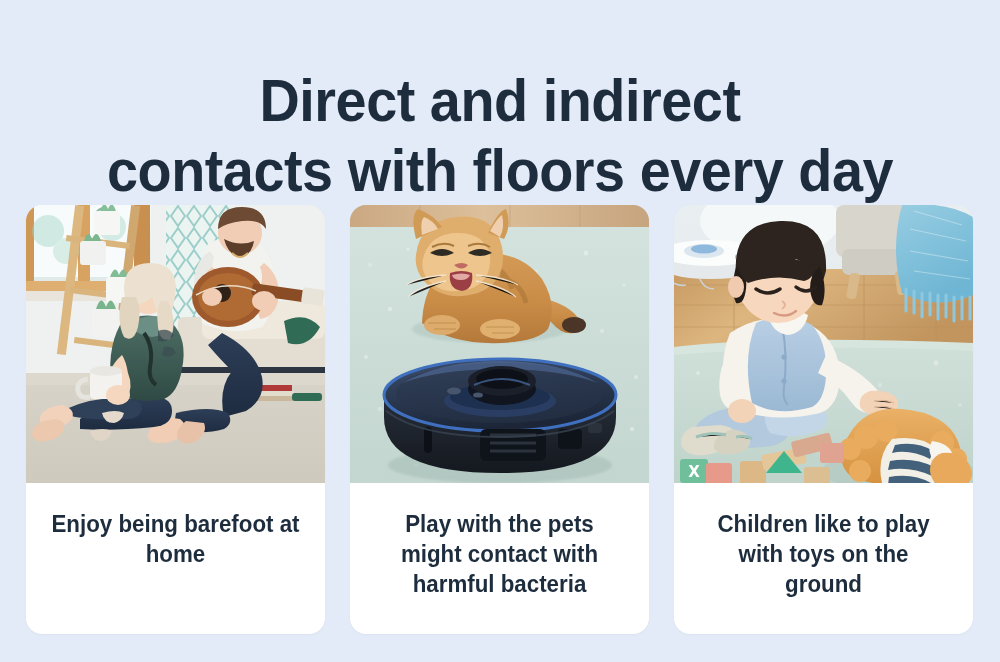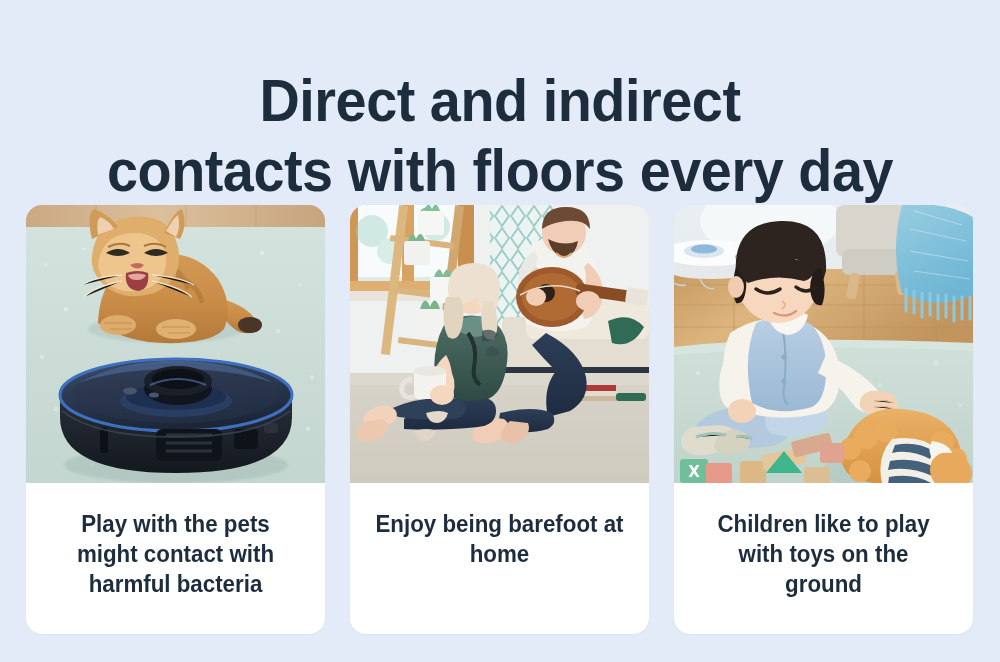--- a/index.html
+++ b/index.html
@@ -94,20 +94,180 @@
 <body>
 
 <div class="page">
 
   <h1 class="headline">
     <span class="line">Direct and indirect</span>
     <span class="line">contacts with floors every day</span>
   </h1>
 
   <div class="cards">
+
+    <div class="card">
+      <div class="card-photo">
+        <svg viewBox="0 0 299 278" preserveAspectRatio="xMidYMid slice" aria-hidden="true">
+          <defs>
+            <linearGradient id="c1win" x1="0" y1="0" x2="0" y2="1">
+              <stop offset="0" stop-color="#f4f8f8"></stop>
+              <stop offset="1" stop-color="#dfe9e8"></stop>
+            </linearGradient>
+            <linearGradient id="c1rug" x1="0" y1="0" x2="0" y2="1">
+              <stop offset="0" stop-color="#d8d3c8"></stop>
+              <stop offset="1" stop-color="#cfcabe"></stop>
+            </linearGradient>
+            <linearGradient id="c1wood" x1="0" y1="0" x2="1" y2="0">
+              <stop offset="0" stop-color="#c98f4f"></stop>
+              <stop offset="0.5" stop-color="#e0ae72"></stop>
+              <stop offset="1" stop-color="#c58a4c"></stop>
+            </linearGradient>
+            <linearGradient id="c1shirt" x1="0" y1="0" x2="0" y2="1">
+              <stop offset="0" stop-color="#4e6f66"></stop>
+              <stop offset="1" stop-color="#2f4a44"></stop>
+            </linearGradient>
+            <linearGradient id="c1jeans" x1="0" y1="0" x2="0" y2="1">
+              <stop offset="0" stop-color="#2d3e57"></stop>
+              <stop offset="1" stop-color="#1e2c41"></stop>
+            </linearGradient>
+            <pattern id="c1curt" width="16" height="22" patternUnits="userSpaceOnUse">
+              <rect width="16" height="22" fill="#eaf3f1"></rect>
+              <path d="M8 1 L15 11 L8 21 L1 11 Z" fill="none" stroke="#8fc8c2" stroke-width="2"></path>
+            </pattern>
+          </defs>
+
+          <rect width="299" height="278" fill="#eef1ef"></rect>
+
+          <rect x="0" y="0" width="125" height="80" fill="url(#c1win)"></rect>
+          <rect x="4" y="0" width="115" height="72" fill="#f8fbfb"></rect>
+
+          <rect x="0" y="0" width="8" height="86" fill="#cf9755"></rect>
+          <rect x="52" y="0" width="12" height="86" fill="#d8a261"></rect>
+          <rect x="108" y="0" width="16" height="90" fill="#c98f4f"></rect>
+          <rect x="0" y="76" width="124" height="12" fill="#dfae71"></rect>
+          <rect x="0" y="86" width="130" height="10" fill="#e9e5dd"></rect>
+          <circle cx="46" cy="68" r="3.5" fill="#caa978"></circle>
+
+          <g opacity="0.45">
+            <circle cx="22" cy="26" r="16" fill="#9fd3c4"></circle>
+            <circle cx="40" cy="46" r="13" fill="#b2dccd"></circle>
+            <circle cx="86" cy="22" r="14" fill="#a9d8c9"></circle>
+          </g>
+
+          <rect x="140" y="0" width="64" height="122" fill="url(#c1curt)"></rect>
+          <rect x="140" y="0" width="64" height="122" fill="#ffffff" opacity="0.12"></rect>
+
+          <g>
+            <rect x="40" y="0" width="9" height="150" fill="#dcb77f" transform="rotate(7 44 75)"></rect>
+            <rect x="96" y="0" width="9" height="150" fill="#d0a86f" transform="rotate(7 100 75)"></rect>
+            <rect x="40" y="34" width="64" height="6" fill="#d9b47c" transform="rotate(7 72 37)"></rect>
+            <rect x="44" y="86" width="64" height="6" fill="#d9b47c" transform="rotate(7 76 89)"></rect>
+            <rect x="48" y="136" width="64" height="6" fill="#d9b47c" transform="rotate(7 80 139)"></rect>
+          </g>
+
+          <g>
+            <path d="M70 8 q6 -9 14 0" fill="none" stroke="#7fb89a" stroke-width="2"></path>
+            <rect x="68" y="6" width="26" height="24" rx="3" fill="#f6f6f4"></rect>
+            <path d="M74 6 q4 -12 8 -2 q4 -10 8 2" fill="#86bf9a"></path>
+            <rect x="54" y="36" width="26" height="24" rx="3" fill="#f1f1ef"></rect>
+            <path d="M58 36 q4 -13 8 -2 q5 -11 9 2" fill="#7bb68f"></path>
+            <rect x="80" y="72" width="26" height="26" rx="3" fill="#f6f6f4"></rect>
+            <path d="M84 72 q5 -14 9 -2 q5 -12 9 2" fill="#82bc95"></path>
+            <rect x="66" y="104" width="28" height="28" rx="3" fill="#f2f2f0"></rect>
+            <path d="M70 104 q5 -16 10 -2 q5 -14 10 2" fill="#78b48c"></path>
+            <rect x="100" y="122" width="28" height="28" rx="3" fill="#f6f6f4"></rect>
+            <path d="M104 122 q5 -16 10 -2 q5 -14 10 2" fill="#7fb992"></path>
+          </g>
+
+          <rect x="152" y="112" width="147" height="62" rx="6" fill="#e4ded2"></rect>
+          <rect x="176" y="96" width="123" height="38" rx="8" fill="#efe9dd"></rect>
+          <rect x="152" y="162" width="147" height="18" fill="#2c3541"></rect>
+          <rect x="176" y="176" width="8" height="18" fill="#2c3541"></rect>
+          <rect x="282" y="176" width="8" height="18" fill="#2c3541"></rect>
+
+          <path d="M258 116 q22 -10 36 6 q-12 22 -32 16 z" fill="#2f6b55"></path>
+
+          <rect x="0" y="174" width="299" height="104" fill="url(#c1rug)"></rect>
+          <rect x="0" y="168" width="299" height="12" fill="#ddd8cd"></rect>
+
+          <rect x="224" y="180" width="42" height="6" fill="#b03a3a"></rect>
+          <rect x="222" y="186" width="46" height="5" fill="#e2dccd"></rect>
+          <rect x="226" y="191" width="42" height="5" fill="#c9b89c"></rect>
+          <rect x="266" y="188" width="30" height="8" rx="3" fill="#2f6b55"></rect>
+
+          <g>
+
+            <path d="M196 128 q34 18 40 44 q4 22 -16 34 l-22 6 q-6 -28 8 -46 q-14 -14 -24 -26 z" fill="url(#c1jeans)"></path>
+            <path d="M150 208 q34 -8 52 0 q6 10 -4 16 q-30 8 -50 -4 z" fill="url(#c1jeans)"></path>
+
+            <path d="M140 212 q-16 6 -18 18 q0 8 12 8 q16 0 24 -10 q4 -8 -4 -14 z" fill="#f0cdb4"></path>
+            <path d="M160 216 q-12 10 -8 18 q6 8 18 2 q12 -8 8 -18 z" fill="#e8c2a8"></path>
+
+            <path d="M182 38 q28 -12 52 2 q16 14 14 44 q-2 28 -12 38 q-30 10 -60 -4 q-8 -36 6 -80 z" fill="#f2f2ef"></path>
+            <path d="M184 46 q-16 10 -16 34 q0 14 8 20 l14 -4 q-8 -22 -2 -44 z" fill="#e8e8e4"></path>
+
+            <circle cx="214" cy="28" r="22" fill="#f0cdb4"></circle>
+            <path d="M192 24 q0 -22 24 -22 q24 0 24 22 q-6 -10 -24 -8 q-16 2 -24 8 z" fill="#6d4a33"></path>
+            <path d="M198 34 q4 16 16 18 q12 -2 14 -16 q-14 6 -30 -2 z" fill="#5c3d2a"></path>
+
+            <path d="M206 48 q8 8 16 0" fill="none" stroke="#d6b06a" stroke-width="2"></path>
+
+            <path d="M186 62 q-18 16 -16 38 q2 14 14 16 q10 -12 6 -26 q-2 -14 4 -22 z" fill="#f0cdb4"></path>
+            <path d="M238 58 q18 14 14 38 q-4 16 -18 18 q-6 -16 0 -30 q4 -14 0 -22 z" fill="#f0cdb4"></path>
+
+            <ellipse cx="202" cy="92" rx="36" ry="30" fill="#9e5a2c"></ellipse>
+            <ellipse cx="202" cy="92" rx="30" ry="24" fill="#b06a34"></ellipse>
+            <circle cx="196" cy="88" r="9" fill="#2f2018"></circle>
+            <rect x="226" y="78" width="56" height="12" rx="3" fill="#8a4c24" transform="rotate(8 226 84)"></rect>
+            <rect x="276" y="82" width="22" height="16" rx="3" fill="#e8e4da" transform="rotate(8 276 90)"></rect>
+            <path d="M170 90 q30 -16 60 -4" fill="none" stroke="#e7dcc9" stroke-width="1.5"></path>
+
+            <ellipse cx="238" cy="96" rx="12" ry="10" fill="#f0cdb4"></ellipse>
+            <ellipse cx="186" cy="92" rx="10" ry="9" fill="#f0cdb4"></ellipse>
+          </g>
+
+          <g>
+
+            <path d="M54 214 q34 -24 78 -22 q14 2 14 14 q0 14 -18 16 q-40 4 -74 2 z" fill="url(#c1jeans)"></path>
+            <path d="M40 204 q32 -14 66 -10 q10 2 10 10 q-2 10 -16 10 q-36 2 -60 -4 z" fill="#2f4159"></path>
+
+            <path d="M76 208 q14 -4 22 0 q-2 8 -10 10 q-10 0 -12 -10 z" fill="#e4d9cb"></path>
+            <path d="M64 226 q14 -4 22 0 q-2 8 -10 10 q-10 0 -12 -10 z" fill="#e0d5c6"></path>
+
+            <path d="M36 200 q-18 2 -22 12 q-2 8 8 10 q16 2 24 -8 q4 -10 -10 -14 z" fill="#f2d2ba"></path>
+            <path d="M18 216 q-12 4 -12 14 q2 8 14 6 q14 -2 18 -12 q2 -8 -8 -10 z" fill="#ebc8ae"></path>
+
+            <path d="M94 120 q26 -18 52 -2 q16 16 10 46 q-4 24 -18 30 q-28 6 -52 -8 q-6 -40 8 -66 z" fill="url(#c1shirt)"></path>
+
+            <path d="M104 118 q24 -14 44 0 q-4 12 -22 14 q-18 -2 -22 -14 z" fill="#6b8f84"></path>
+
+            <path d="M118 128 q10 14 6 34 q-2 12 6 18" fill="none" stroke="#22332f" stroke-width="4"></path>
+
+            <circle cx="122" cy="88" r="21" fill="#f5d6be"></circle>
+
+            <path d="M98 84 q0 -26 26 -26 q26 0 26 26 q-2 22 -10 34 q-10 -8 -14 -26 q-12 10 -24 8 q-4 -8 -4 -16 z" fill="#ece1d0"></path>
+            <path d="M96 92 q-6 24 2 40 q10 6 14 -10 q4 -18 -2 -30 z" fill="#e2d5c0"></path>
+            <path d="M142 96 q10 22 2 38 q-10 4 -12 -12 q-2 -16 2 -26 z" fill="#e6dac6"></path>
+
+            <path d="M132 126 q10 -4 16 4 q-6 8 -16 6 z" fill="#3a4a50" opacity="0.75"></path>
+            <path d="M138 142 q8 -2 12 6 q-6 6 -14 2 z" fill="#3a4a50" opacity="0.6"></path>
+
+            <path d="M96 150 q-16 14 -14 32 q4 14 18 14 q8 -14 2 -28 q-2 -12 -6 -18 z" fill="#f5d6be"></path>
+
+            <rect x="64" y="166" width="32" height="28" rx="4" fill="#f3f2ee"></rect>
+            <path d="M62 174 q-12 2 -10 12 q2 8 12 6" fill="none" stroke="#e6e4de" stroke-width="5"></path>
+            <ellipse cx="80" cy="166" rx="16" ry="5" fill="#e9e7e1"></ellipse>
+
+            <ellipse cx="92" cy="190" rx="12" ry="10" fill="#f5d6be"></ellipse>
+          </g>
+        </svg>
+      </div>
+      <div class="card-caption">Enjoy being barefoot at home</div>
+    </div>
 
     <div class="card">
       <div class="card-photo">
         <svg viewBox="0 0 299 278" preserveAspectRatio="xMidYMid slice" aria-hidden="true">
           <defs>
             <linearGradient id="c2rug" x1="0" y1="0" x2="0" y2="1">
               <stop offset="0" stop-color="#d3e2dd"></stop>
               <stop offset="0.5" stop-color="#cbdcd6"></stop>
               <stop offset="1" stop-color="#c3d6cf"></stop>
             </linearGradient>
@@ -247,180 +407,20 @@
           </g>
         </svg>
       </div>
       <div class="card-caption">Play with the pets might contact with harmful bacteria</div>
     </div>
 
     <div class="card">
       <div class="card-photo">
         <svg viewBox="0 0 299 278" preserveAspectRatio="xMidYMid slice" aria-hidden="true">
           <defs>
-            <linearGradient id="c1win" x1="0" y1="0" x2="0" y2="1">
-              <stop offset="0" stop-color="#f4f8f8"></stop>
-              <stop offset="1" stop-color="#dfe9e8"></stop>
-            </linearGradient>
-            <linearGradient id="c1rug" x1="0" y1="0" x2="0" y2="1">
-              <stop offset="0" stop-color="#d8d3c8"></stop>
-              <stop offset="1" stop-color="#cfcabe"></stop>
-            </linearGradient>
-            <linearGradient id="c1wood" x1="0" y1="0" x2="1" y2="0">
-              <stop offset="0" stop-color="#c98f4f"></stop>
-              <stop offset="0.5" stop-color="#e0ae72"></stop>
-              <stop offset="1" stop-color="#c58a4c"></stop>
-            </linearGradient>
-            <linearGradient id="c1shirt" x1="0" y1="0" x2="0" y2="1">
-              <stop offset="0" stop-color="#4e6f66"></stop>
-              <stop offset="1" stop-color="#2f4a44"></stop>
-            </linearGradient>
-            <linearGradient id="c1jeans" x1="0" y1="0" x2="0" y2="1">
-              <stop offset="0" stop-color="#2d3e57"></stop>
-              <stop offset="1" stop-color="#1e2c41"></stop>
-            </linearGradient>
-            <pattern id="c1curt" width="16" height="22" patternUnits="userSpaceOnUse">
-              <rect width="16" height="22" fill="#eaf3f1"></rect>
-              <path d="M8 1 L15 11 L8 21 L1 11 Z" fill="none" stroke="#8fc8c2" stroke-width="2"></path>
-            </pattern>
-          </defs>
-
-          <rect width="299" height="278" fill="#eef1ef"></rect>
-
-          <rect x="0" y="0" width="125" height="80" fill="url(#c1win)"></rect>
-          <rect x="4" y="0" width="115" height="72" fill="#f8fbfb"></rect>
-
-          <rect x="0" y="0" width="8" height="86" fill="#cf9755"></rect>
-          <rect x="52" y="0" width="12" height="86" fill="#d8a261"></rect>
-          <rect x="108" y="0" width="16" height="90" fill="#c98f4f"></rect>
-          <rect x="0" y="76" width="124" height="12" fill="#dfae71"></rect>
-          <rect x="0" y="86" width="130" height="10" fill="#e9e5dd"></rect>
-          <circle cx="46" cy="68" r="3.5" fill="#caa978"></circle>
-
-          <g opacity="0.45">
-            <circle cx="22" cy="26" r="16" fill="#9fd3c4"></circle>
-            <circle cx="40" cy="46" r="13" fill="#b2dccd"></circle>
-            <circle cx="86" cy="22" r="14" fill="#a9d8c9"></circle>
-          </g>
-
-          <rect x="140" y="0" width="64" height="122" fill="url(#c1curt)"></rect>
-          <rect x="140" y="0" width="64" height="122" fill="#ffffff" opacity="0.12"></rect>
-
-          <g>
-            <rect x="40" y="0" width="9" height="150" fill="#dcb77f" transform="rotate(7 44 75)"></rect>
-            <rect x="96" y="0" width="9" height="150" fill="#d0a86f" transform="rotate(7 100 75)"></rect>
-            <rect x="40" y="34" width="64" height="6" fill="#d9b47c" transform="rotate(7 72 37)"></rect>
-            <rect x="44" y="86" width="64" height="6" fill="#d9b47c" transform="rotate(7 76 89)"></rect>
-            <rect x="48" y="136" width="64" height="6" fill="#d9b47c" transform="rotate(7 80 139)"></rect>
-          </g>
-
-          <g>
-            <path d="M70 8 q6 -9 14 0" fill="none" stroke="#7fb89a" stroke-width="2"></path>
-            <rect x="68" y="6" width="26" height="24" rx="3" fill="#f6f6f4"></rect>
-            <path d="M74 6 q4 -12 8 -2 q4 -10 8 2" fill="#86bf9a"></path>
-            <rect x="54" y="36" width="26" height="24" rx="3" fill="#f1f1ef"></rect>
-            <path d="M58 36 q4 -13 8 -2 q5 -11 9 2" fill="#7bb68f"></path>
-            <rect x="80" y="72" width="26" height="26" rx="3" fill="#f6f6f4"></rect>
-            <path d="M84 72 q5 -14 9 -2 q5 -12 9 2" fill="#82bc95"></path>
-            <rect x="66" y="104" width="28" height="28" rx="3" fill="#f2f2f0"></rect>
-            <path d="M70 104 q5 -16 10 -2 q5 -14 10 2" fill="#78b48c"></path>
-            <rect x="100" y="122" width="28" height="28" rx="3" fill="#f6f6f4"></rect>
-            <path d="M104 122 q5 -16 10 -2 q5 -14 10 2" fill="#7fb992"></path>
-          </g>
-
-          <rect x="152" y="112" width="147" height="62" rx="6" fill="#e4ded2"></rect>
-          <rect x="176" y="96" width="123" height="38" rx="8" fill="#efe9dd"></rect>
-          <rect x="152" y="162" width="147" height="18" fill="#2c3541"></rect>
-          <rect x="176" y="176" width="8" height="18" fill="#2c3541"></rect>
-          <rect x="282" y="176" width="8" height="18" fill="#2c3541"></rect>
-
-          <path d="M258 116 q22 -10 36 6 q-12 22 -32 16 z" fill="#2f6b55"></path>
-
-          <rect x="0" y="174" width="299" height="104" fill="url(#c1rug)"></rect>
-          <rect x="0" y="168" width="299" height="12" fill="#ddd8cd"></rect>
-
-          <rect x="224" y="180" width="42" height="6" fill="#b03a3a"></rect>
-          <rect x="222" y="186" width="46" height="5" fill="#e2dccd"></rect>
-          <rect x="226" y="191" width="42" height="5" fill="#c9b89c"></rect>
-          <rect x="266" y="188" width="30" height="8" rx="3" fill="#2f6b55"></rect>
-
-          <g>
-
-            <path d="M196 128 q34 18 40 44 q4 22 -16 34 l-22 6 q-6 -28 8 -46 q-14 -14 -24 -26 z" fill="url(#c1jeans)"></path>
-            <path d="M150 208 q34 -8 52 0 q6 10 -4 16 q-30 8 -50 -4 z" fill="url(#c1jeans)"></path>
-
-            <path d="M140 212 q-16 6 -18 18 q0 8 12 8 q16 0 24 -10 q4 -8 -4 -14 z" fill="#f0cdb4"></path>
-            <path d="M160 216 q-12 10 -8 18 q6 8 18 2 q12 -8 8 -18 z" fill="#e8c2a8"></path>
-
-            <path d="M182 38 q28 -12 52 2 q16 14 14 44 q-2 28 -12 38 q-30 10 -60 -4 q-8 -36 6 -80 z" fill="#f2f2ef"></path>
-            <path d="M184 46 q-16 10 -16 34 q0 14 8 20 l14 -4 q-8 -22 -2 -44 z" fill="#e8e8e4"></path>
-
-            <circle cx="214" cy="28" r="22" fill="#f0cdb4"></circle>
-            <path d="M192 24 q0 -22 24 -22 q24 0 24 22 q-6 -10 -24 -8 q-16 2 -24 8 z" fill="#6d4a33"></path>
-            <path d="M198 34 q4 16 16 18 q12 -2 14 -16 q-14 6 -30 -2 z" fill="#5c3d2a"></path>
-
-            <path d="M206 48 q8 8 16 0" fill="none" stroke="#d6b06a" stroke-width="2"></path>
-
-            <path d="M186 62 q-18 16 -16 38 q2 14 14 16 q10 -12 6 -26 q-2 -14 4 -22 z" fill="#f0cdb4"></path>
-            <path d="M238 58 q18 14 14 38 q-4 16 -18 18 q-6 -16 0 -30 q4 -14 0 -22 z" fill="#f0cdb4"></path>
-
-            <ellipse cx="202" cy="92" rx="36" ry="30" fill="#9e5a2c"></ellipse>
-            <ellipse cx="202" cy="92" rx="30" ry="24" fill="#b06a34"></ellipse>
-            <circle cx="196" cy="88" r="9" fill="#2f2018"></circle>
-            <rect x="226" y="78" width="56" height="12" rx="3" fill="#8a4c24" transform="rotate(8 226 84)"></rect>
-            <rect x="276" y="82" width="22" height="16" rx="3" fill="#e8e4da" transform="rotate(8 276 90)"></rect>
-            <path d="M170 90 q30 -16 60 -4" fill="none" stroke="#e7dcc9" stroke-width="1.5"></path>
-
-            <ellipse cx="238" cy="96" rx="12" ry="10" fill="#f0cdb4"></ellipse>
-            <ellipse cx="186" cy="92" rx="10" ry="9" fill="#f0cdb4"></ellipse>
-          </g>
-
-          <g>
-
-            <path d="M54 214 q34 -24 78 -22 q14 2 14 14 q0 14 -18 16 q-40 4 -74 2 z" fill="url(#c1jeans)"></path>
-            <path d="M40 204 q32 -14 66 -10 q10 2 10 10 q-2 10 -16 10 q-36 2 -60 -4 z" fill="#2f4159"></path>
-
-            <path d="M76 208 q14 -4 22 0 q-2 8 -10 10 q-10 0 -12 -10 z" fill="#e4d9cb"></path>
-            <path d="M64 226 q14 -4 22 0 q-2 8 -10 10 q-10 0 -12 -10 z" fill="#e0d5c6"></path>
-
-            <path d="M36 200 q-18 2 -22 12 q-2 8 8 10 q16 2 24 -8 q4 -10 -10 -14 z" fill="#f2d2ba"></path>
-            <path d="M18 216 q-12 4 -12 14 q2 8 14 6 q14 -2 18 -12 q2 -8 -8 -10 z" fill="#ebc8ae"></path>
-
-            <path d="M94 120 q26 -18 52 -2 q16 16 10 46 q-4 24 -18 30 q-28 6 -52 -8 q-6 -40 8 -66 z" fill="url(#c1shirt)"></path>
-
-            <path d="M104 118 q24 -14 44 0 q-4 12 -22 14 q-18 -2 -22 -14 z" fill="#6b8f84"></path>
-
-            <path d="M118 128 q10 14 6 34 q-2 12 6 18" fill="none" stroke="#22332f" stroke-width="4"></path>
-
-            <circle cx="122" cy="88" r="21" fill="#f5d6be"></circle>
-
-            <path d="M98 84 q0 -26 26 -26 q26 0 26 26 q-2 22 -10 34 q-10 -8 -14 -26 q-12 10 -24 8 q-4 -8 -4 -16 z" fill="#ece1d0"></path>
-            <path d="M96 92 q-6 24 2 40 q10 6 14 -10 q4 -18 -2 -30 z" fill="#e2d5c0"></path>
-            <path d="M142 96 q10 22 2 38 q-10 4 -12 -12 q-2 -16 2 -26 z" fill="#e6dac6"></path>
-
-            <path d="M132 126 q10 -4 16 4 q-6 8 -16 6 z" fill="#3a4a50" opacity="0.75"></path>
-            <path d="M138 142 q8 -2 12 6 q-6 6 -14 2 z" fill="#3a4a50" opacity="0.6"></path>
-
-            <path d="M96 150 q-16 14 -14 32 q4 14 18 14 q8 -14 2 -28 q-2 -12 -6 -18 z" fill="#f5d6be"></path>
-
-            <rect x="64" y="166" width="32" height="28" rx="4" fill="#f3f2ee"></rect>
-            <path d="M62 174 q-12 2 -10 12 q2 8 12 6" fill="none" stroke="#e6e4de" stroke-width="5"></path>
-            <ellipse cx="80" cy="166" rx="16" ry="5" fill="#e9e7e1"></ellipse>
-
-            <ellipse cx="92" cy="190" rx="12" ry="10" fill="#f5d6be"></ellipse>
-          </g>
-        </svg>
-      </div>
-      <div class="card-caption">Enjoy being barefoot at home</div>
-    </div>
-
-    <div class="card">
-      <div class="card-photo">
-        <svg viewBox="0 0 299 278" preserveAspectRatio="xMidYMid slice" aria-hidden="true">
-          <defs>
             <linearGradient id="c3wall" x1="0" y1="0" x2="0" y2="1">
               <stop offset="0" stop-color="#e9eef1"></stop>
               <stop offset="1" stop-color="#dfe6ea"></stop>
             </linearGradient>
             <linearGradient id="c3wood" x1="0" y1="0" x2="1" y2="0.4">
               <stop offset="0" stop-color="#c79a62"></stop>
               <stop offset="0.4" stop-color="#ddb57f"></stop>
               <stop offset="1" stop-color="#c2955e"></stop>
             </linearGradient>
             <linearGradient id="c3rug" x1="0" y1="0" x2="0" y2="1">

